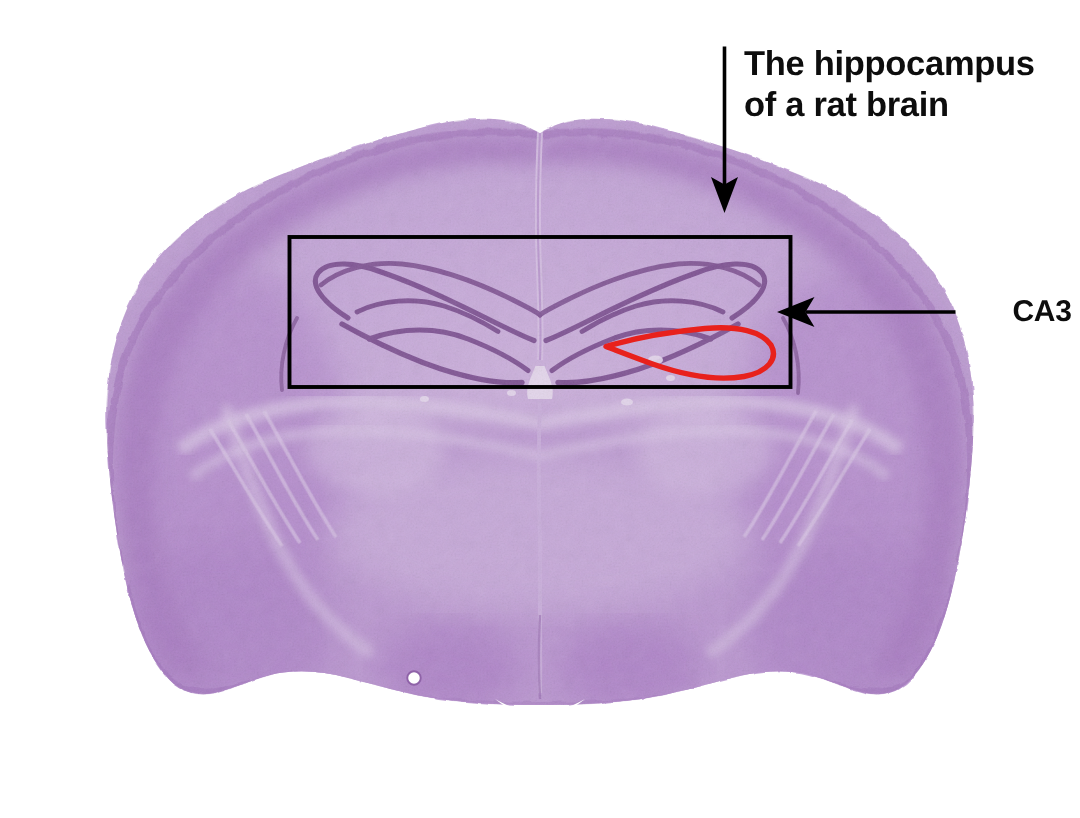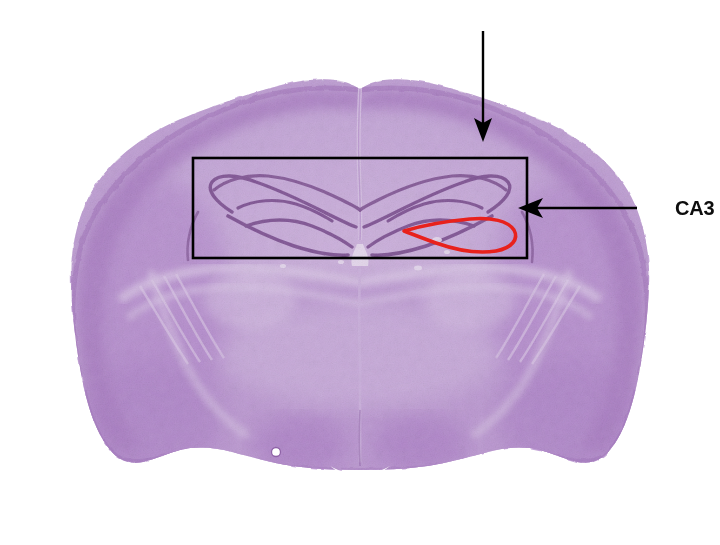--- a/index.html
+++ b/index.html
@@ -273,16 +273,17 @@
       <line x1="483" y1="31" x2="483" y2="126" stroke="#000000" stroke-width="2.4"></line>
       <polygon points="483,142 474,118 483,123 492,118" fill="#000000"></polygon>
     </g>
 
     <g>
       <line x1="637" y1="208" x2="537" y2="208" stroke="#000000" stroke-width="2.4"></line>
       <polygon points="518,208 543,198 537,208 543,218" fill="#000000"></polygon>
     </g>
   </svg>
 
+  <div class="anno-text" id="hippo-label"><span>The hippocampus</span><br><span>of a rat brain</span></div>
 
   <div class="anno-text" id="ca3-label">CA3</div>
 
 </div>
 
 </body></html>

